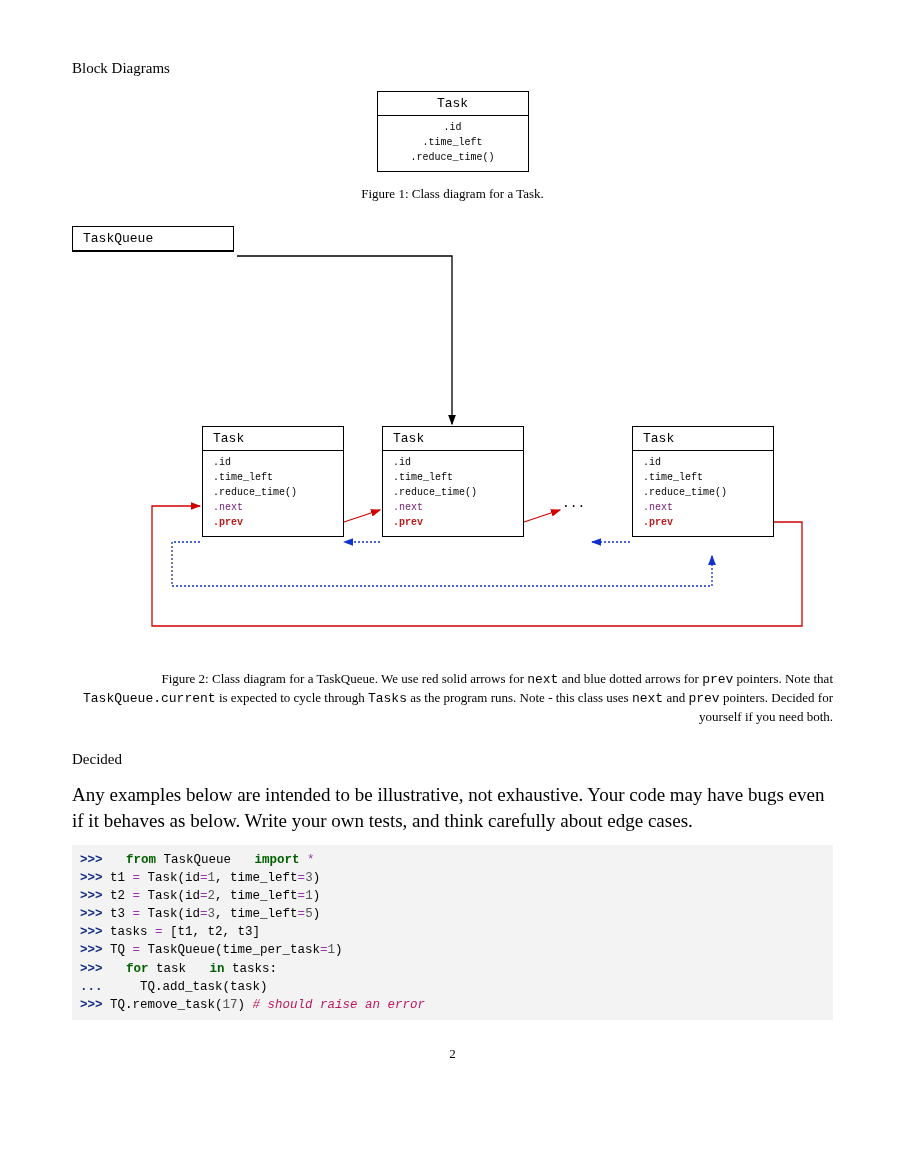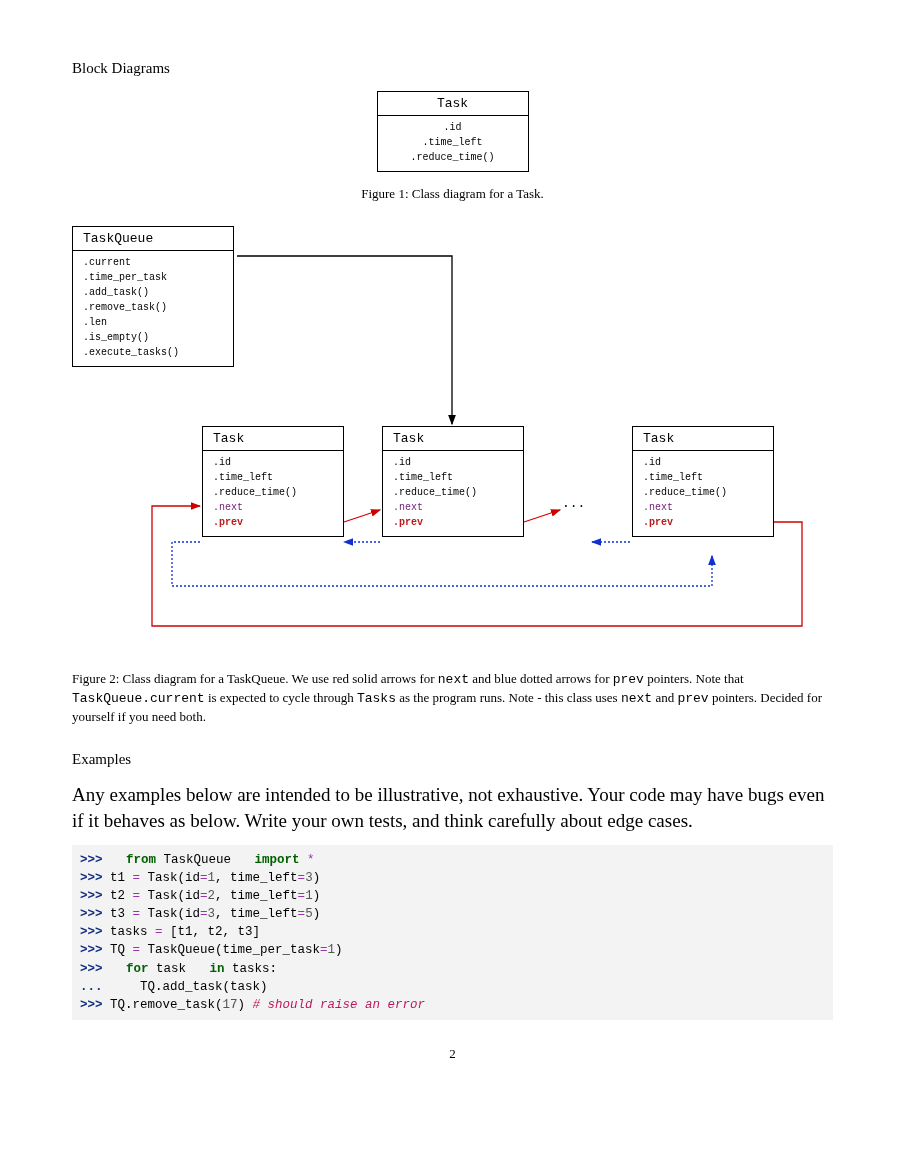--- a/index.html
+++ b/index.html
@@ -40,21 +40,21 @@
   }
   .class-body div {
     padding: 2px 0;
   }
   .caption {
     text-align: center;
     font-size: 13px;
     margin: 14px 0 24px 0;
   }
   .caption-left {
-    text-align: left;
+    text-align: right;
     font-size: 13px;
     margin: 14px 0 24px 0;
     line-height: 1.4;
   }
   .fig1-wrap {
     text-align: center;
   }
   .fig2-wrap {
     position: relative;
     width: 760px;
@@ -116,29 +116,20 @@
       <div>.reduce_time()</div>
     </div>
   </div>
 </div>
 <div class="caption">Figure 1: Class diagram for a Task.</div>
 
 <div class="fig2-wrap">
 
   <div class="class-box abs" style="left:0px; top:0px; min-width:160px;">
     <div class="class-title">TaskQueue</div>
-    <div class="class-body">
-      <div>.current</div>
-      <div>.time_per_task</div>
-      <div>.add_task()</div>
-      <div>.remove_task()</div>
-      <div>.len</div>
-      <div>.is_empty()</div>
-      <div>.execute_tasks()</div>
-    </div>
   </div>
 
   <div class="class-box abs" style="left:130px; top:200px; width:140px;">
     <div class="class-title">Task</div>
     <div class="class-body">
       <div>.id</div>
       <div>.time_left</div>
       <div>.reduce_time()</div>
       <div class="red">.next</div>
       <div class="blue">.prev</div>
@@ -196,21 +187,21 @@
 
     <path d="M 128 316 L 100 316 L 100 360 L 640 360 L 640 330" stroke="#1030d0" stroke-width="1.3" fill="none" stroke-dasharray="2,2" marker-end="url(#arrow-blue)"></path>
   </svg>
 
 </div>
 
 <div class="caption-left">
   <span>Figure 2: Class diagram for a TaskQueue. We use red solid arrows for </span><span class="mono">next</span><span> and blue dotted arrows for </span><span class="mono">prev</span><span> pointers. Note that </span><span class="mono">TaskQueue.current</span><span> is expected to cycle through </span><span class="mono">Tasks</span><span> as the program runs. Note - this class uses </span><span class="mono">next</span><span> and </span><span class="mono">prev</span><span> pointers. Decided for yourself if you need both.</span>
 </div>
 
-<h3>Examples</h3>
+<h3>Decided</h3>
 <p class="body">Any examples below are intended to be illustrative, not exhaustive. Your code may have bugs even if it behaves as below. Write your own tests, and think carefully about edge cases.</p>
 
 <div class="codeblock"><span class="cb-prompt">&gt;&gt;&gt; </span><span class="cb-kw">from</span><span> TaskQueue </span><span class="cb-kw">import</span><span class="cb-op"> *</span>
 <span class="cb-prompt">&gt;&gt;&gt; </span><span>t1 </span><span class="cb-op">=</span><span> Task(id</span><span class="cb-op">=</span><span class="cb-num">1</span><span>, time_left</span><span class="cb-op">=</span><span class="cb-num">3</span><span>)</span>
 <span class="cb-prompt">&gt;&gt;&gt; </span><span>t2 </span><span class="cb-op">=</span><span> Task(id</span><span class="cb-op">=</span><span class="cb-num">2</span><span>, time_left</span><span class="cb-op">=</span><span class="cb-num">1</span><span>)</span>
 <span class="cb-prompt">&gt;&gt;&gt; </span><span>t3 </span><span class="cb-op">=</span><span> Task(id</span><span class="cb-op">=</span><span class="cb-num">3</span><span>, time_left</span><span class="cb-op">=</span><span class="cb-num">5</span><span>)</span>
 <span class="cb-prompt">&gt;&gt;&gt; </span><span>tasks </span><span class="cb-op">=</span><span> [t1, t2, t3]</span>
 <span class="cb-prompt">&gt;&gt;&gt; </span><span>TQ </span><span class="cb-op">=</span><span> TaskQueue(time_per_task</span><span class="cb-op">=</span><span class="cb-num">1</span><span>)</span>
 <span class="cb-prompt">&gt;&gt;&gt; </span><span class="cb-kw">for</span><span> task </span><span class="cb-kw">in</span><span> tasks:</span>
 <span class="cb-prompt">... </span><span>    TQ.add_task(task)</span>

